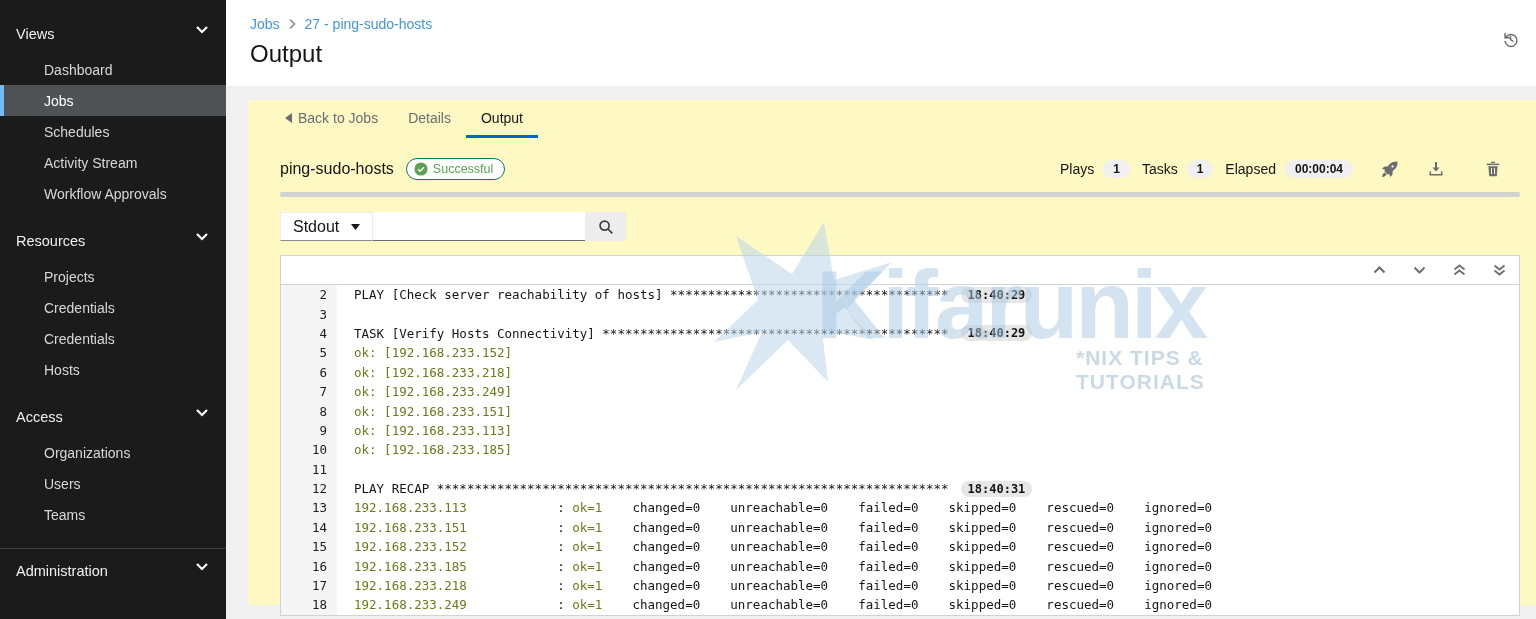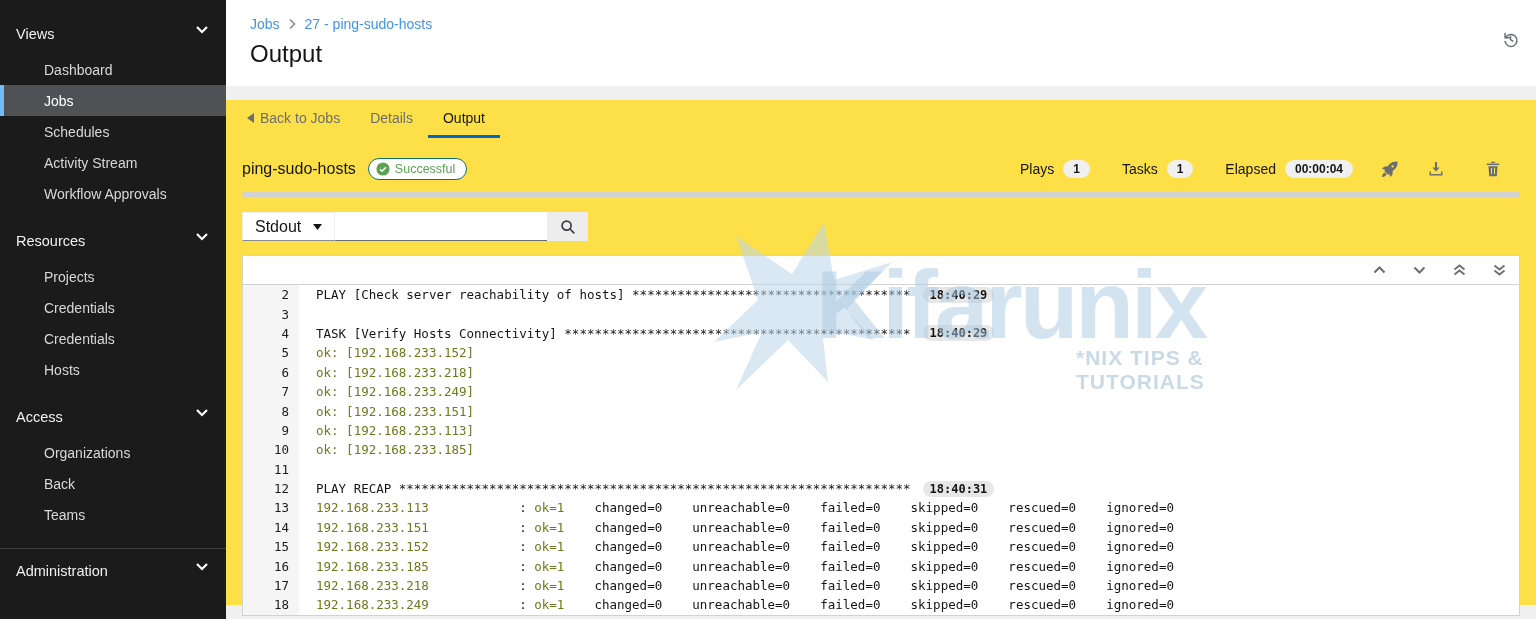--- a/index.html
+++ b/index.html
@@ -30,34 +30,34 @@
   .main { flex:1; background:var(--page-bg); position:relative; }
   .top-header { background:#fff; height:86px; padding:16px 24px 0 24px; position:relative; }
   .breadcrumb { display:flex; align-items:center; gap:8px; font-size:14px; }
   .breadcrumb a { color:var(--link); text-decoration:none; cursor:pointer; }
   .crumb-sep { color:#8a8d90; display:flex; }
   .page-title { font-size:24px; font-weight:400; color:var(--ink); margin-top:8px; }
   .history-btn { position:absolute; right:16px; top:30px; color:var(--muted);
     background:none; border:none; cursor:pointer; }
 
   
-  .card { background:#fde047; margin-top:14px; height:505px; }
+  .card { background:#fef9c3; margin-left:22px; margin-top:14px; height:505px;padding-left:16px; }
   .tabs { display:flex; align-items:stretch; padding-left:6px; height:38px; }
   .tab { display:flex; align-items:center; gap:6px; padding:0 15px; font-size:14px;
     color:var(--muted); cursor:pointer; border-bottom:3px solid transparent; }
   .tab.active { color:var(--ink); border-bottom:3px solid var(--accent); }
   .tab .back-tri { display:flex; color:#6a6e73; }
 
   .job-header { display:flex; align-items:center; padding:20px 16px 0 16px; }
   .job-name { font-size:16px; font-weight:normal; color:var(--ink); }
   .status-badge { display:inline-flex; align-items:center; gap:5px; margin-left:12px;
     border:1px solid #0f766e; border-radius:30px; padding:3px 11px 3px 7px;
     color:var(--success); font-size:12.5px; background:#fff; cursor:default; }
   .status-badge .check { display:flex; color:var(--success); }
-  .job-stats { margin-left:auto; display:flex; align-items:flex-end; gap:32px; }
+  .job-stats { margin-left:auto; display:flex; align-items:flex-end; gap:12px; }
   .stat { display:flex; align-items:center; gap:9px; font-size:14px; color:var(--ink); }
   .pill { background:#f0f0f0; border-radius:12px; padding:2px 10px; font-size:12px;
     font-weight:bold; color:var(--ink); }
   .action-icons { display:flex; align-items:center; gap:30px; margin-left:28px;
     padding-right:20px; }
   .icon-btn { background:none; border:none; color:var(--muted); cursor:pointer;
     display:flex; align-items:center; }
   .icon-btn.trash { margin-left:12px; }
 
   .progress-bar { height:5px; background:#d2d2d2; margin:12px 16px 0 16px; border-radius:2px; }
@@ -138,21 +138,21 @@
         <div class="nav-group">
           <div class="nav-head">
             <span>Access</span>
             <span class="chev">
               <svg width="12" height="8" viewBox="0 0 12 8">
                 <path d="M1 1l5 5 5-5" fill="none" stroke="currentColor" stroke-width="2.2"></path>
               </svg>
             </span>
           </div>
           <div class="nav-item">Organizations</div>
-          <div class="nav-item">Back</div>
+          <div class="nav-item">Users</div>
           <div class="nav-item">Teams</div>
         </div>
         <div class="nav-group divided">
           <div class="nav-head">
             <span>Administration</span>
             <span class="chev">
               <svg width="12" height="8" viewBox="0 0 12 8">
                 <path d="M1 1l5 5 5-5" fill="none" stroke="currentColor" stroke-width="2.2"></path>
               </svg>
             </span>

